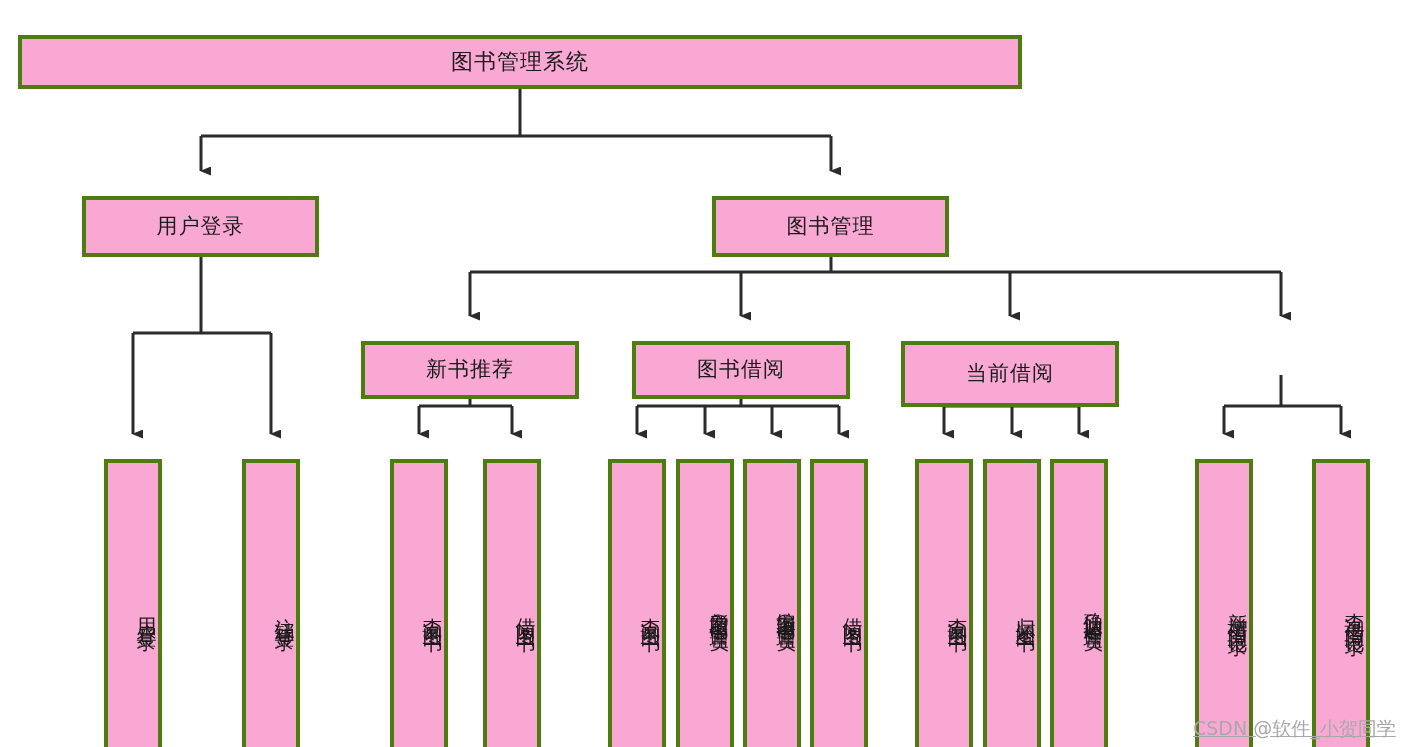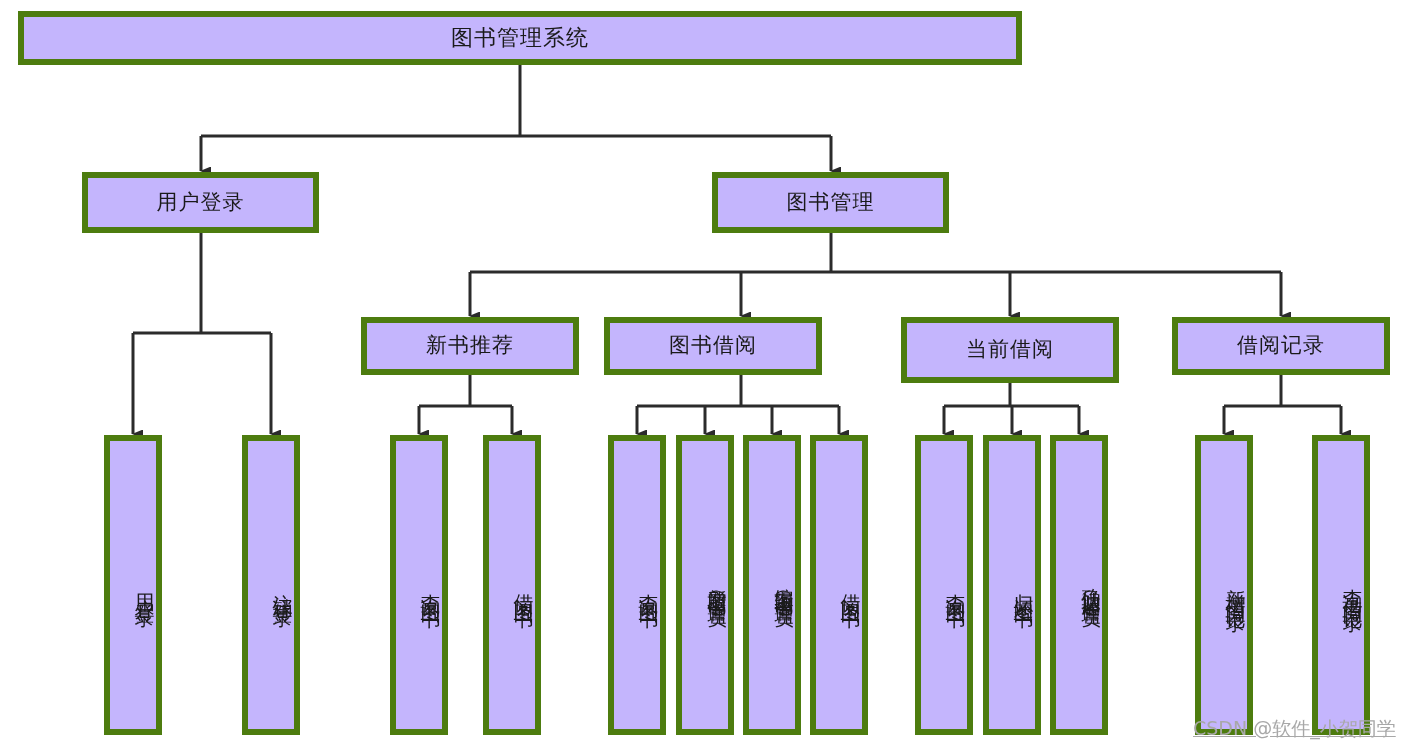--- a/index.html
+++ b/index.html
@@ -21,27 +21,28 @@
   #edges-layer {
     position: absolute;
     left: 0;
     top: 0;
     width: 1405px;
     height: 747px;
   }
   .node {
     position: absolute;
     box-sizing: border-box;
-    background: #c4b5fd;
-    border: 6px solid #4d7c0f;
+    background: #f9a8d4;
+    border: 4px solid #4d7c0f;
     display: flex;
     align-items: center;
     justify-content: center;
     color: #1a1a1a;
     z-index: 2;
+    margin-top: 24px;
   }
   .node-h {
     font-size: 21px;
     letter-spacing: 1px;
     line-height: 1.2;
   }
   .node-root {
     font-size: 22px;
     letter-spacing: 1px;
   }
@@ -117,23 +118,22 @@
         <line x1="1341" y1="406" x2="1341" y2="434" marker-end="url(#arrowhead)"></line>
       </g>
   </svg>
 
   <div class="node node-root" style="left: 18px; top: 11px; width: 1004px; height: 54px;">图书管理系统</div>
 
   <div class="node node-h" style="left: 82px; top: 172px; width: 237px; height: 61px;">用户登录</div>
   <div class="node node-h" style="left: 712px; top: 172px; width: 237px; height: 61px;">图书管理</div>
 
   <div class="node node-h" style="left: 361px; top: 317px; width: 218px; height: 58px;">新书推荐</div>
-  <div class="node node-h" style="left: 604px; top: 317px; width: 218px; height: 58px;">图书借阅</div>
+  <div class="node node-h" style="left: 632px; top: 317px; width: 218px; height: 58px;">图书借阅</div>
   <div class="node node-h" style="left: 901px; top: 317px; width: 218px; height: 66px;">当前借阅</div>
-  <div class="node node-h" style="left: 1172px; top: 317px; width: 218px; height: 58px;">借阅记录</div>
 
   <div class="node node-v" style="left: 104px; top: 435px; width: 58px; height: 300px;">用户登录</div>
   <div class="node node-v" style="left: 242px; top: 435px; width: 58px; height: 300px;">注销登录</div>
   <div class="node node-v" style="left: 390px; top: 435px; width: 58px; height: 300px;">查询图书</div>
   <div class="node node-v" style="left: 483px; top: 435px; width: 58px; height: 300px;">借阅图书</div>
   <div class="node node-v" style="left: 608px; top: 435px; width: 58px; height: 300px;">查询图书</div>
   <div class="node node-v v-tall" style="left: 676px; top: 435px; width: 58px; height: 300px;">新增图书（管理员）</div>
   <div class="node node-v v-tall" style="left: 743px; top: 435px; width: 58px; height: 300px;">编辑图书（管理员）</div>
   <div class="node node-v" style="left: 810px; top: 435px; width: 58px; height: 300px;">借阅图书</div>
   <div class="node node-v" style="left: 915px; top: 435px; width: 58px; height: 300px;">查询图书</div>

